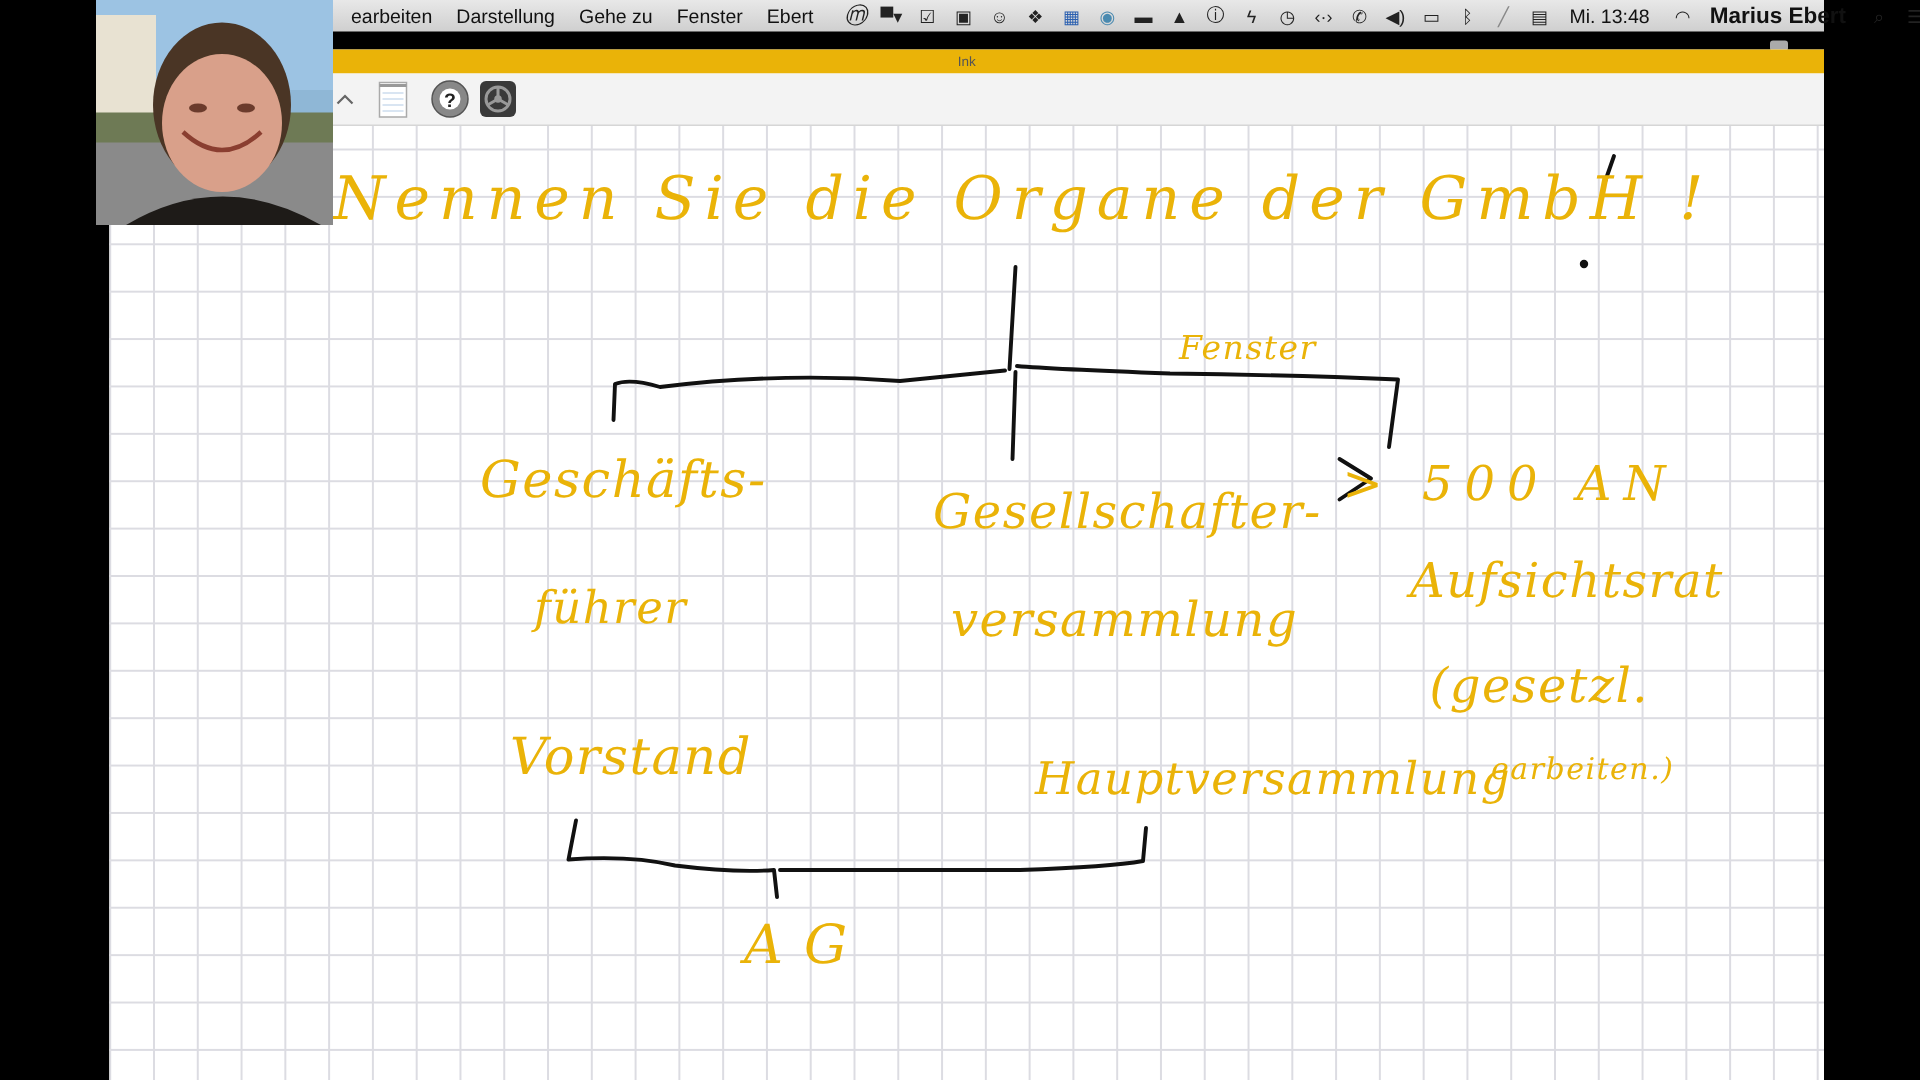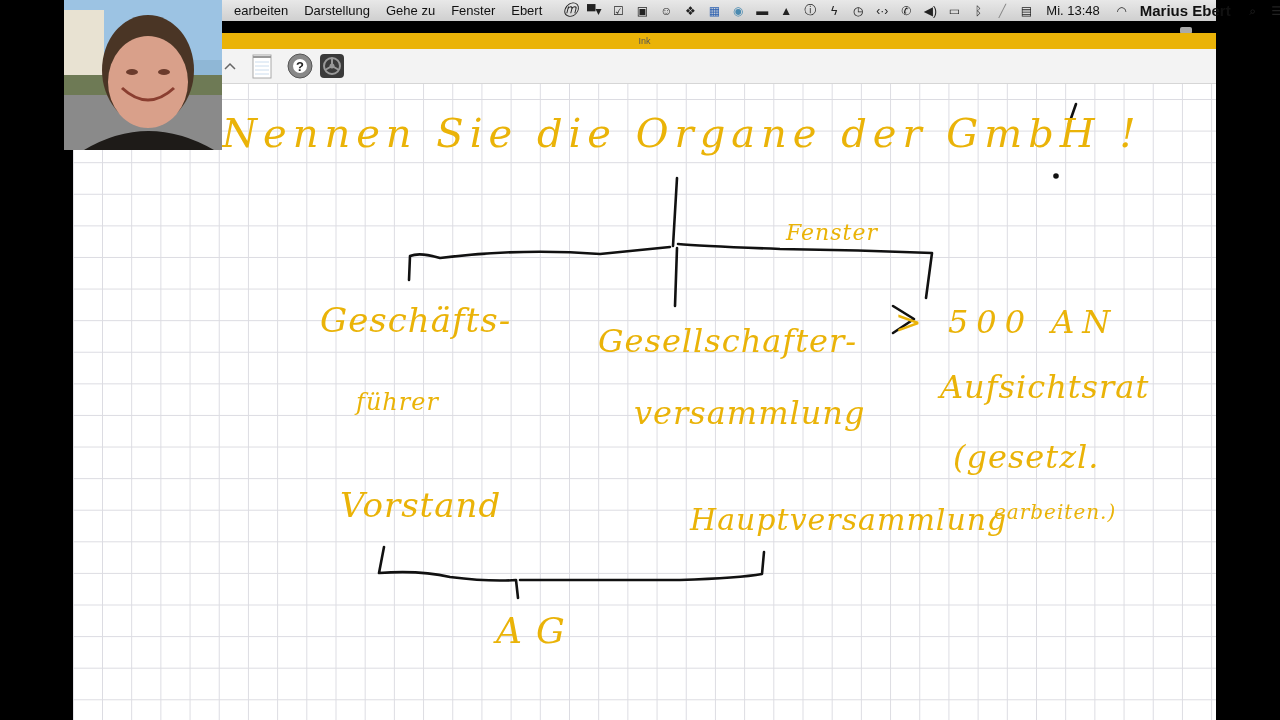--- a/index.html
+++ b/index.html
@@ -120,23 +120,23 @@
     <circle cx="1056" cy="176" r="1.5" fill="#111"></circle>
 
     <path d="M893 306 L914 319 L893 333"></path>
   </g>
 </svg>
 
 <div class="ink-label" style="left:222px;top:110px;font-size:40px;letter-spacing:6px;">Nennen Sie die Organe der GmbH !</div>
 <div class="ink-label" style="left:786px;top:220px;font-size:22px;">Fenster</div>
 
 <div class="ink-label" style="left:320px;top:300px;font-size:34px;">Geschäfts-</div>
-<div class="ink-label" style="left:356px;top:388px;font-size:24px;">führer</div>
+<div class="ink-label" style="left:356px;top:388px;font-size:30px;">führer</div>
 
-<div class="ink-label" style="left:598px;top:322px;font-size:32px;">Gesellschafter-</div>
+<div class="ink-label" style="left:598px;top:322px;font-size:32px;padding-left:24px;">Gesellschafter-</div>
 <div class="ink-label" style="left:634px;top:394px;font-size:32px;text-align:center;">versammlung</div>
 
 <div class="ink-label" style="left:895px;top:303px;font-size:32px;letter-spacing:8px;">&gt; 500 AN</div>
 <div class="ink-label" style="left:940px;top:368px;font-size:32px;">Aufsichtsrat</div>
 <div class="ink-label" style="left:953px;top:438px;font-size:32px;">(gesetzl.</div>
 <div class="ink-label" style="left:994px;top:500px;font-size:20px;">earbeiten.)</div>
 
 <div class="ink-label" style="left:340px;top:485px;font-size:34px;">Vorstand</div>
 <div class="ink-label" style="left:690px;top:502px;font-size:30px;">Hauptversammlung</div>
 <div class="ink-label" style="left:496px;top:610px;font-size:36px;letter-spacing:14px;">AG</div>

